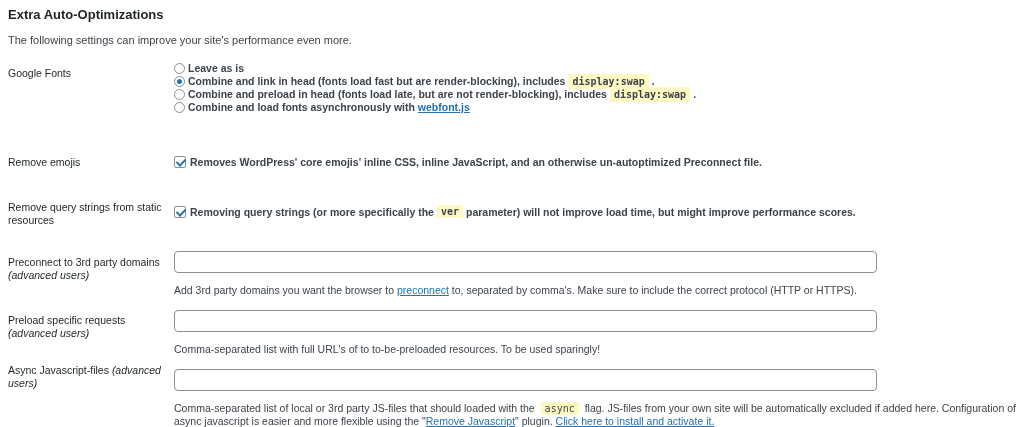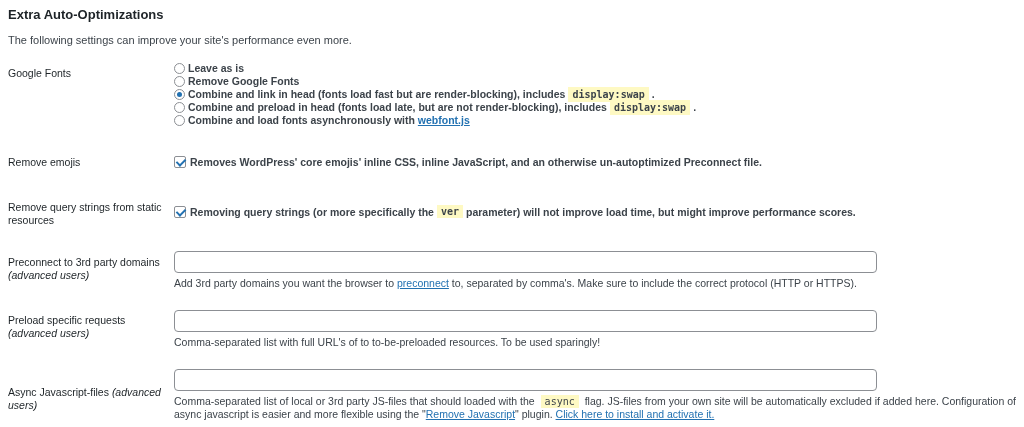--- a/index.html
+++ b/index.html
@@ -66,38 +66,34 @@
     transform: rotate(45deg);
   }
   .text-input {
     width: 703px; height: 22px;
     border: 1px solid #8c8f94; border-radius: 4px;
     background: #fff; display: block;
     font-family: "Liberation Sans", sans-serif; font-size: 11px; padding: 0 6px;
   }
   .help {
     font-size: 10.5px; line-height: 13px; color: #3c434a;
-    margin-top: 4px; width: 850px;
+    margin-top: 11px; width: 850px;
   }
 </style>
 </head>
 <body>
 
 <div class="title">Extra Auto-Optimizations</div>
 <div class="intro">The following settings can improve your site's performance even more.</div>
 
 <div class="row-label" style="top:67px;">Google Fonts</div>
 <div class="field radio-list" style="top:62px;">
   <label class="radio-item">
     <span class="radio"></span>
     <span>Leave as is</span>
-  </label>
-  <label class="radio-item">
-    <span class="radio"></span>
-    <span>Remove Google Fonts</span>
   </label>
   <label class="radio-item">
     <span class="radio checked"></span>
     <span>Combine and link in head (fonts load fast but are render-blocking), includes</span>
     <code>display:swap</code>
     <span>.</span>
   </label>
   <label class="radio-item">
     <span class="radio"></span>
     <span>Combine and preload in head (fonts load late, but are not render-blocking), includes</span>
@@ -139,21 +135,21 @@
 
 <div class="row-label" style="top:314px;">
   <span>Preload specific requests</span><br>
   <em>(advanced users)</em>
 </div>
 <div class="field" style="top:310px;">
   <input type="text" class="text-input" value="" style="">
   <div class="help">Comma-separated list with full URL's of to to-be-preloaded resources. To be used sparingly!</div>
 </div>
 
-<div class="row-label" style="top:386px;">
+<div class="row-label" style="top:364px;">
   <span>Async Javascript-files</span>
   <em>(advanced users)</em>
 </div>
 <div class="field" style="top:369px;">
   <input type="text" class="text-input" value="" style="">
   <div class="help">
     <span>Comma-separated list of local or 3rd party JS-files that should loaded with the</span>
     <code>async</code>
     <span>flag. JS-files from your own site will be automatically excluded if added here. Configuration of async javascript is easier and more flexible using the "</span><a href="#">Remove Javascript</a><span>" plugin.</span>
     <a href="#">Click here to install and activate it.</a>

